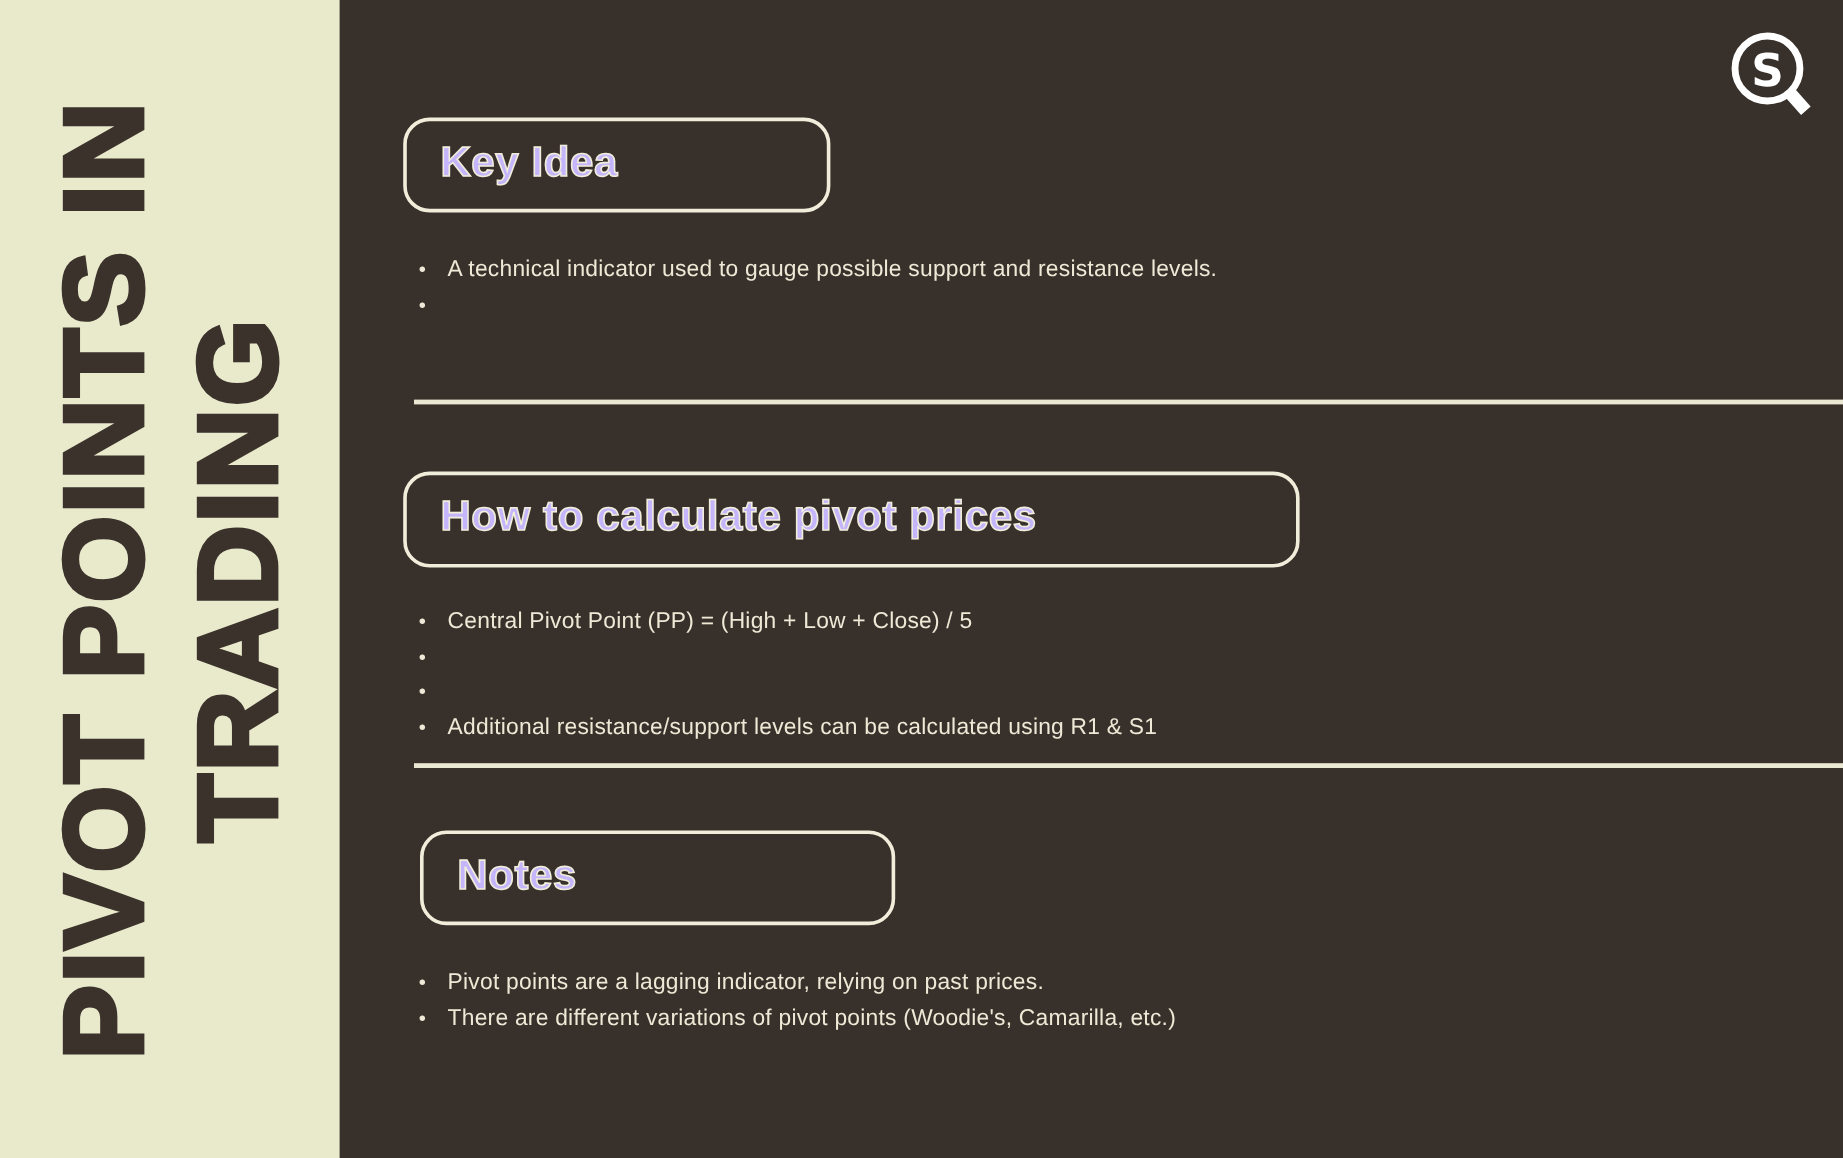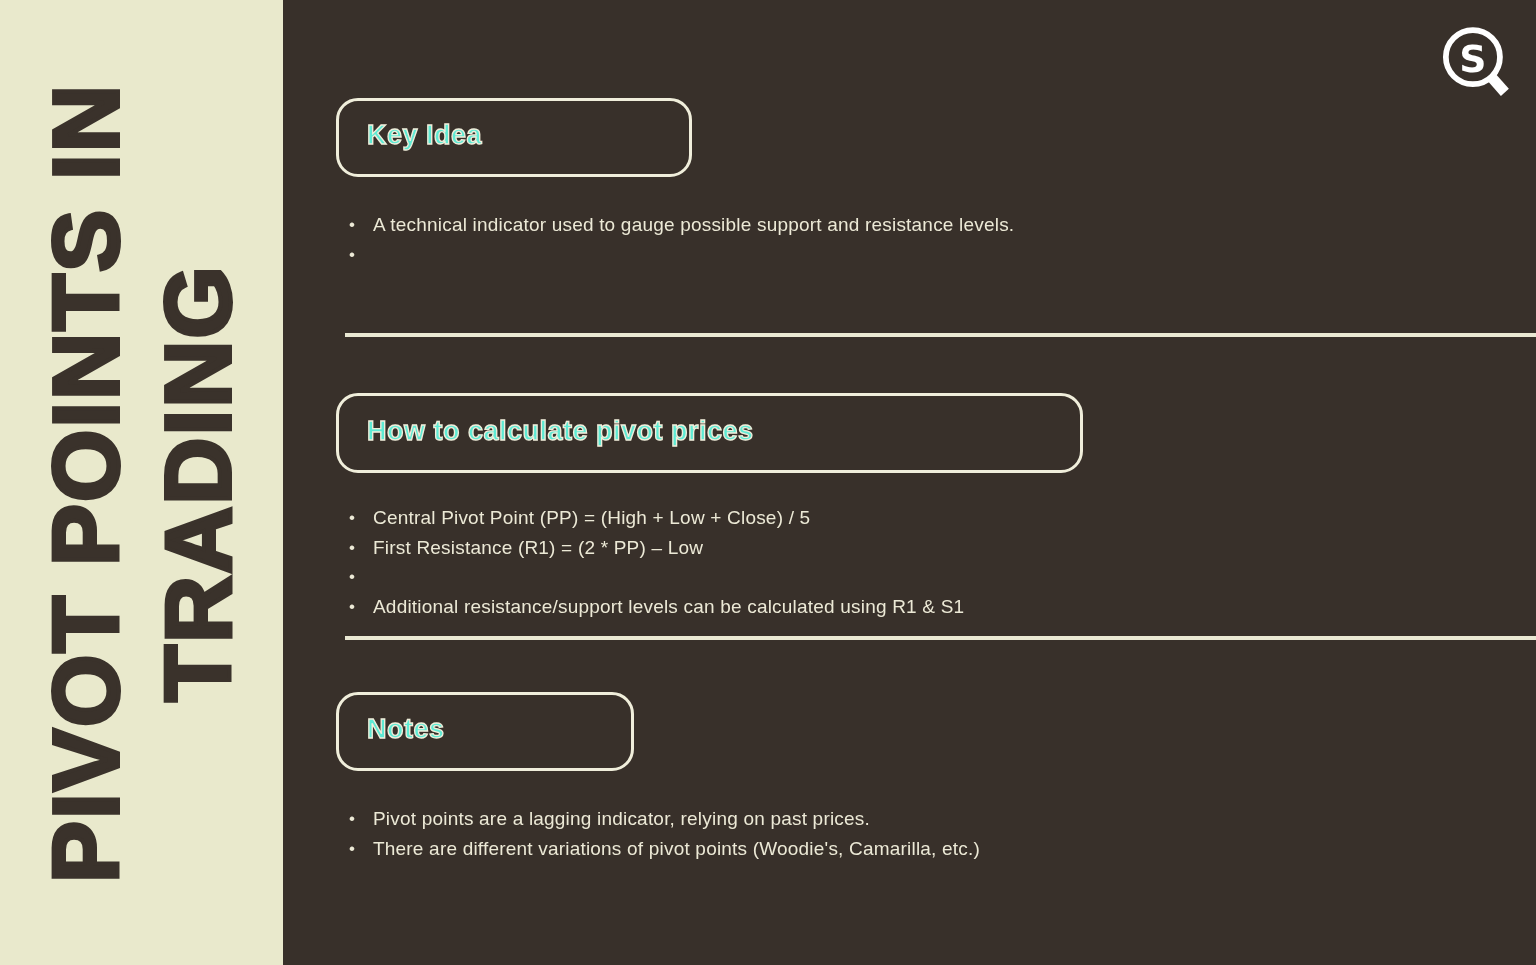--- a/index.html
+++ b/index.html
@@ -50,23 +50,23 @@
   .heading-box {
     position: absolute;
     box-sizing: border-box;
     border: 3px solid #f0eedb;
     border-radius: 22px;
     display: flex;
     align-items: center;
     padding-left: 28px;
   }
   .heading-box .heading-text {
-    color: #5eead4;
+    color: #c4b5fd;
     font-weight: bold;
-    font-size: 27px;
+    font-size: 35px;
     letter-spacing: 0.5px;
     -webkit-text-stroke: 1.3px #f0eedb;
     padding-bottom: 4px;
   }
   .bullet-list {
     position: absolute;
     list-style: none;
     margin: 0;
     padding: 0;
     color: #ece9d6;
@@ -90,21 +90,21 @@
     height: 4px;
     background: #eae8d3;
   }
   
   #box-key-idea   { left: 53px;  top: 98px;  width: 356px; height: 79px; }
   #list-key-idea  { left: 66px;  top: 210px; }
   #divider-1      { left: 62px;  top: 333px; }
   #box-calc       { left: 53px;  top: 393px; width: 747px; height: 80px; }
   #list-calc      { left: 66px;  top: 503px; }
   #divider-2      { left: 62px;  top: 636px; }
-  #box-notes      { left: 53px;  top: 692px; width: 298px; height: 79px; }
+  #box-notes      { left: 67px;  top: 692px; width: 396px; height: 79px; }
   #list-notes     { left: 66px;  top: 804px; }
   
   .logo {
     position: absolute;
     top: 20px;
     right: 18px;
     width: 82px;
     height: 84px;
   }
 </style>
@@ -146,21 +146,20 @@
     <div class="heading-box" id="box-calc">
       <span class="heading-text">How to calculate pivot prices</span>
     </div>
     <ul class="bullet-list" id="list-calc">
       <li>
         <span class="dot">•</span>
         <span>Central Pivot Point (PP) = (High + Low + Close) / 5</span>
       </li>
       <li>
         <span class="dot">•</span>
-        <span>First Resistance (R1) = (2 * PP) – Low</span>
       </li>
       <li>
         <span class="dot">•</span>
       </li>
       <li>
         <span class="dot">•</span>
         <span>Additional resistance/support levels can be calculated using R1 &amp; S1</span>
       </li>
     </ul>
 

